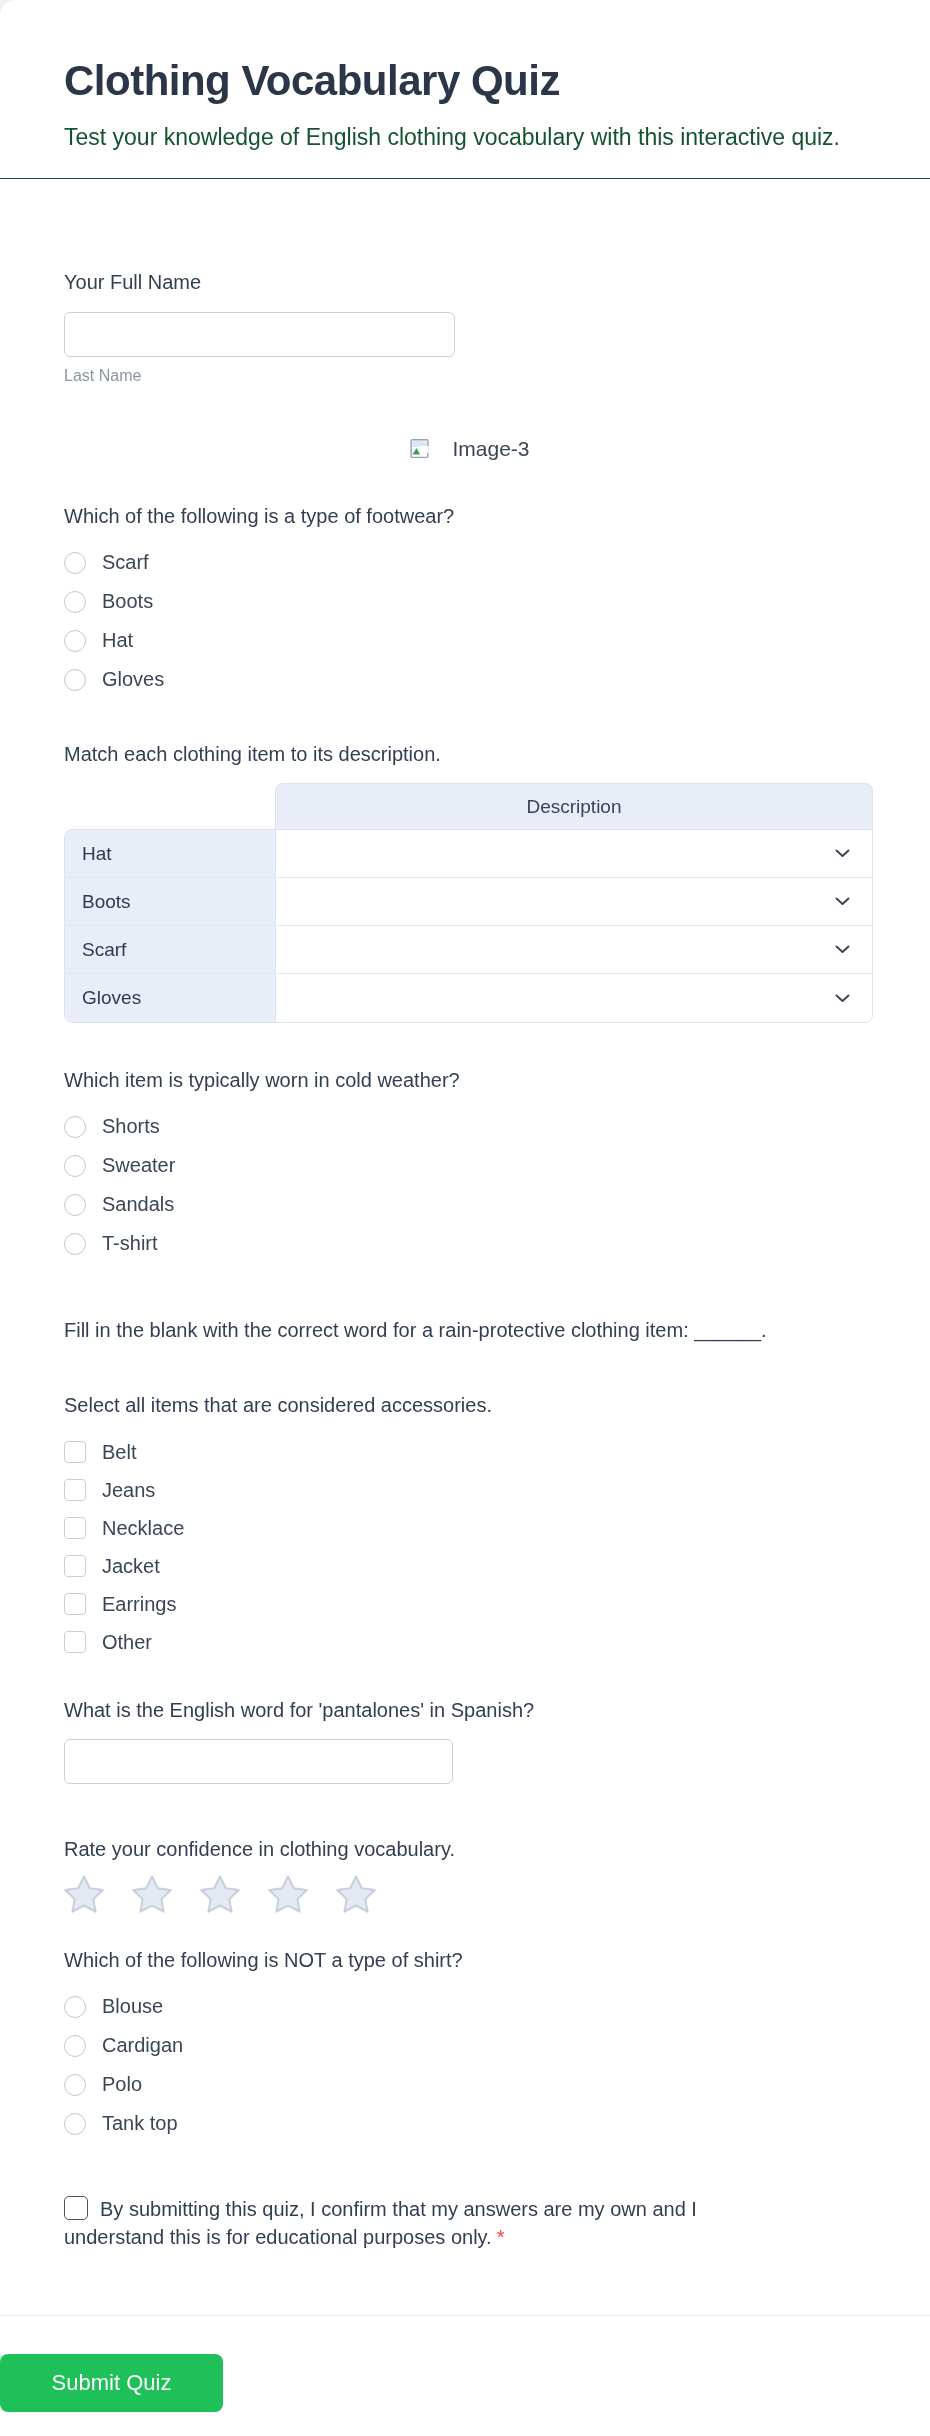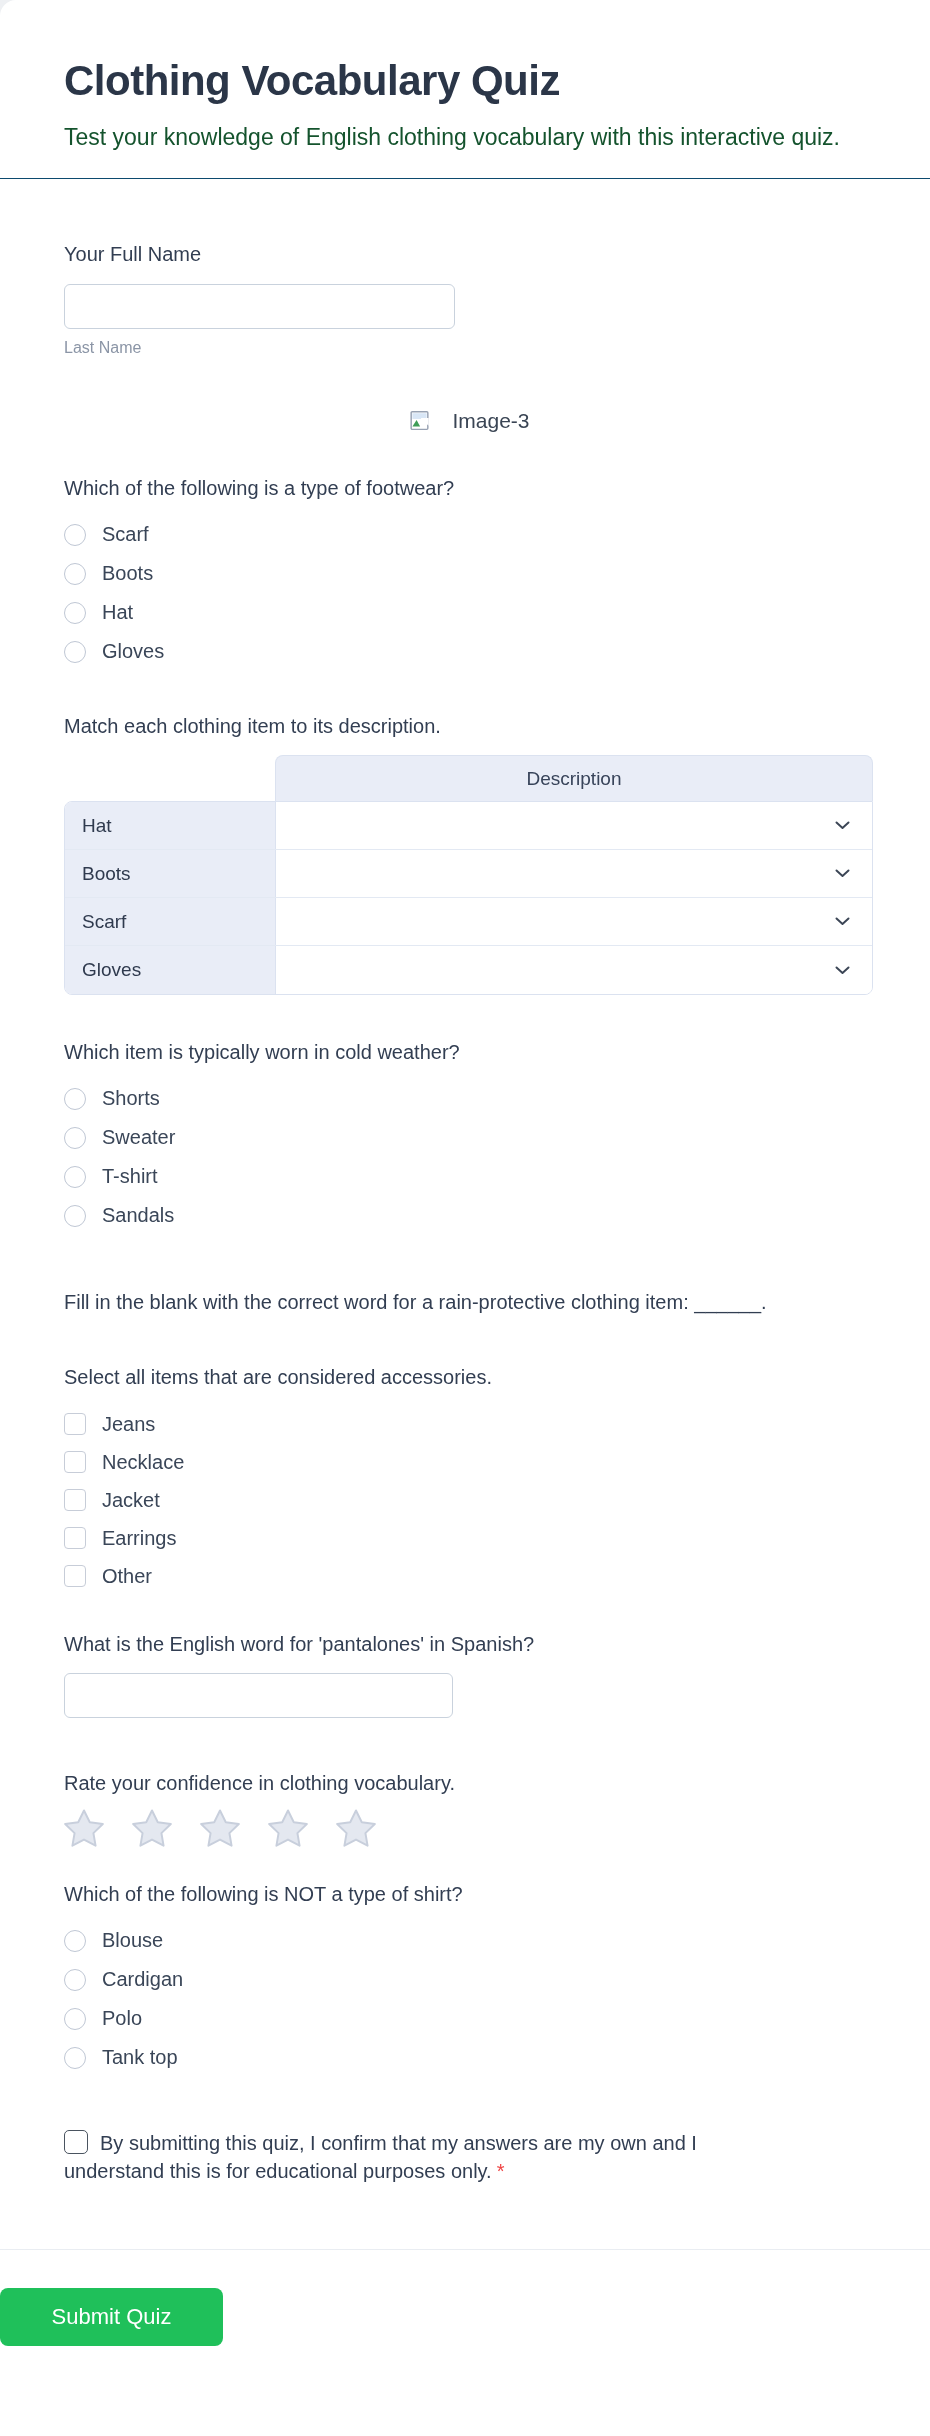--- a/index.html
+++ b/index.html
@@ -20,21 +20,21 @@
   .form-header { padding: 56px 64px 26px 64px; border-bottom: 1px solid #0c4a6e; }
   .form-title {
     font-size: 42px; line-height: 50px; font-weight: bold;
     color: #2b3648; letter-spacing: -0.5px;
   }
   .form-subtitle { margin-top: 16px; font-size: 23px; line-height: 30px; color: #14532d; }
 
   
   .main { padding: 0 57px 0 64px; }
   .q-label { font-size: 20px; line-height: 27px; color: #323e52; }
-  .section-name { margin-top: 62px; }
+  .section-name { margin-top: 90px; }
   .name-row { margin-top: 16px; display: flex; gap: 31px; }
   .name-col-first { width: 387px; }
   .name-col-last { width: 391px; }
   .text-input {
     width: 100%; height: 45px; border: 1px solid #c9d2dd; border-radius: 6px;
     background: #fff; font-size: 19px; color: #323e52; padding: 0 12px; outline: none;
     font-family: "Liberation Sans", "DejaVu Sans", sans-serif;
   }
   .sublabel { margin-top: 9px; font-size: 16px; line-height: 20px; color: #8b95a6; }
 
@@ -213,38 +213,42 @@
         <div class="opt-row">
           <span class="radio-control"></span>
           <span class="opt-label">Shorts</span>
         </div>
         <div class="opt-row">
           <span class="radio-control"></span>
           <span class="opt-label">Sweater</span>
         </div>
         <div class="opt-row">
           <span class="radio-control"></span>
+          <span class="opt-label">Sandals</span>
+        </div>
+        <div class="opt-row">
+          <span class="radio-control"></span>
           <span class="opt-label">T-shirt</span>
-        </div>
-        <div class="opt-row">
-          <span class="radio-control"></span>
-          <span class="opt-label">Sandals</span>
         </div>
       </div>
     </div>
 
     <div class="question q-fill">
       <div class="q-label">Fill in the blank with the correct word for a rain-protective clothing item: ______.</div>
     </div>
 
     <div class="question q-accessories">
       <div class="q-label">Select all items that are considered accessories.</div>
       <div class="options" style="margin-top:14px;">
         <div class="opt-row chk-row">
           <span class="checkbox-control"></span>
+          <span class="opt-label">Belt</span>
+        </div>
+        <div class="opt-row chk-row">
+          <span class="checkbox-control"></span>
           <span class="opt-label">Jeans</span>
         </div>
         <div class="opt-row chk-row">
           <span class="checkbox-control"></span>
           <span class="opt-label">Necklace</span>
         </div>
         <div class="opt-row chk-row">
           <span class="checkbox-control"></span>
           <span class="opt-label">Jacket</span>
         </div>

